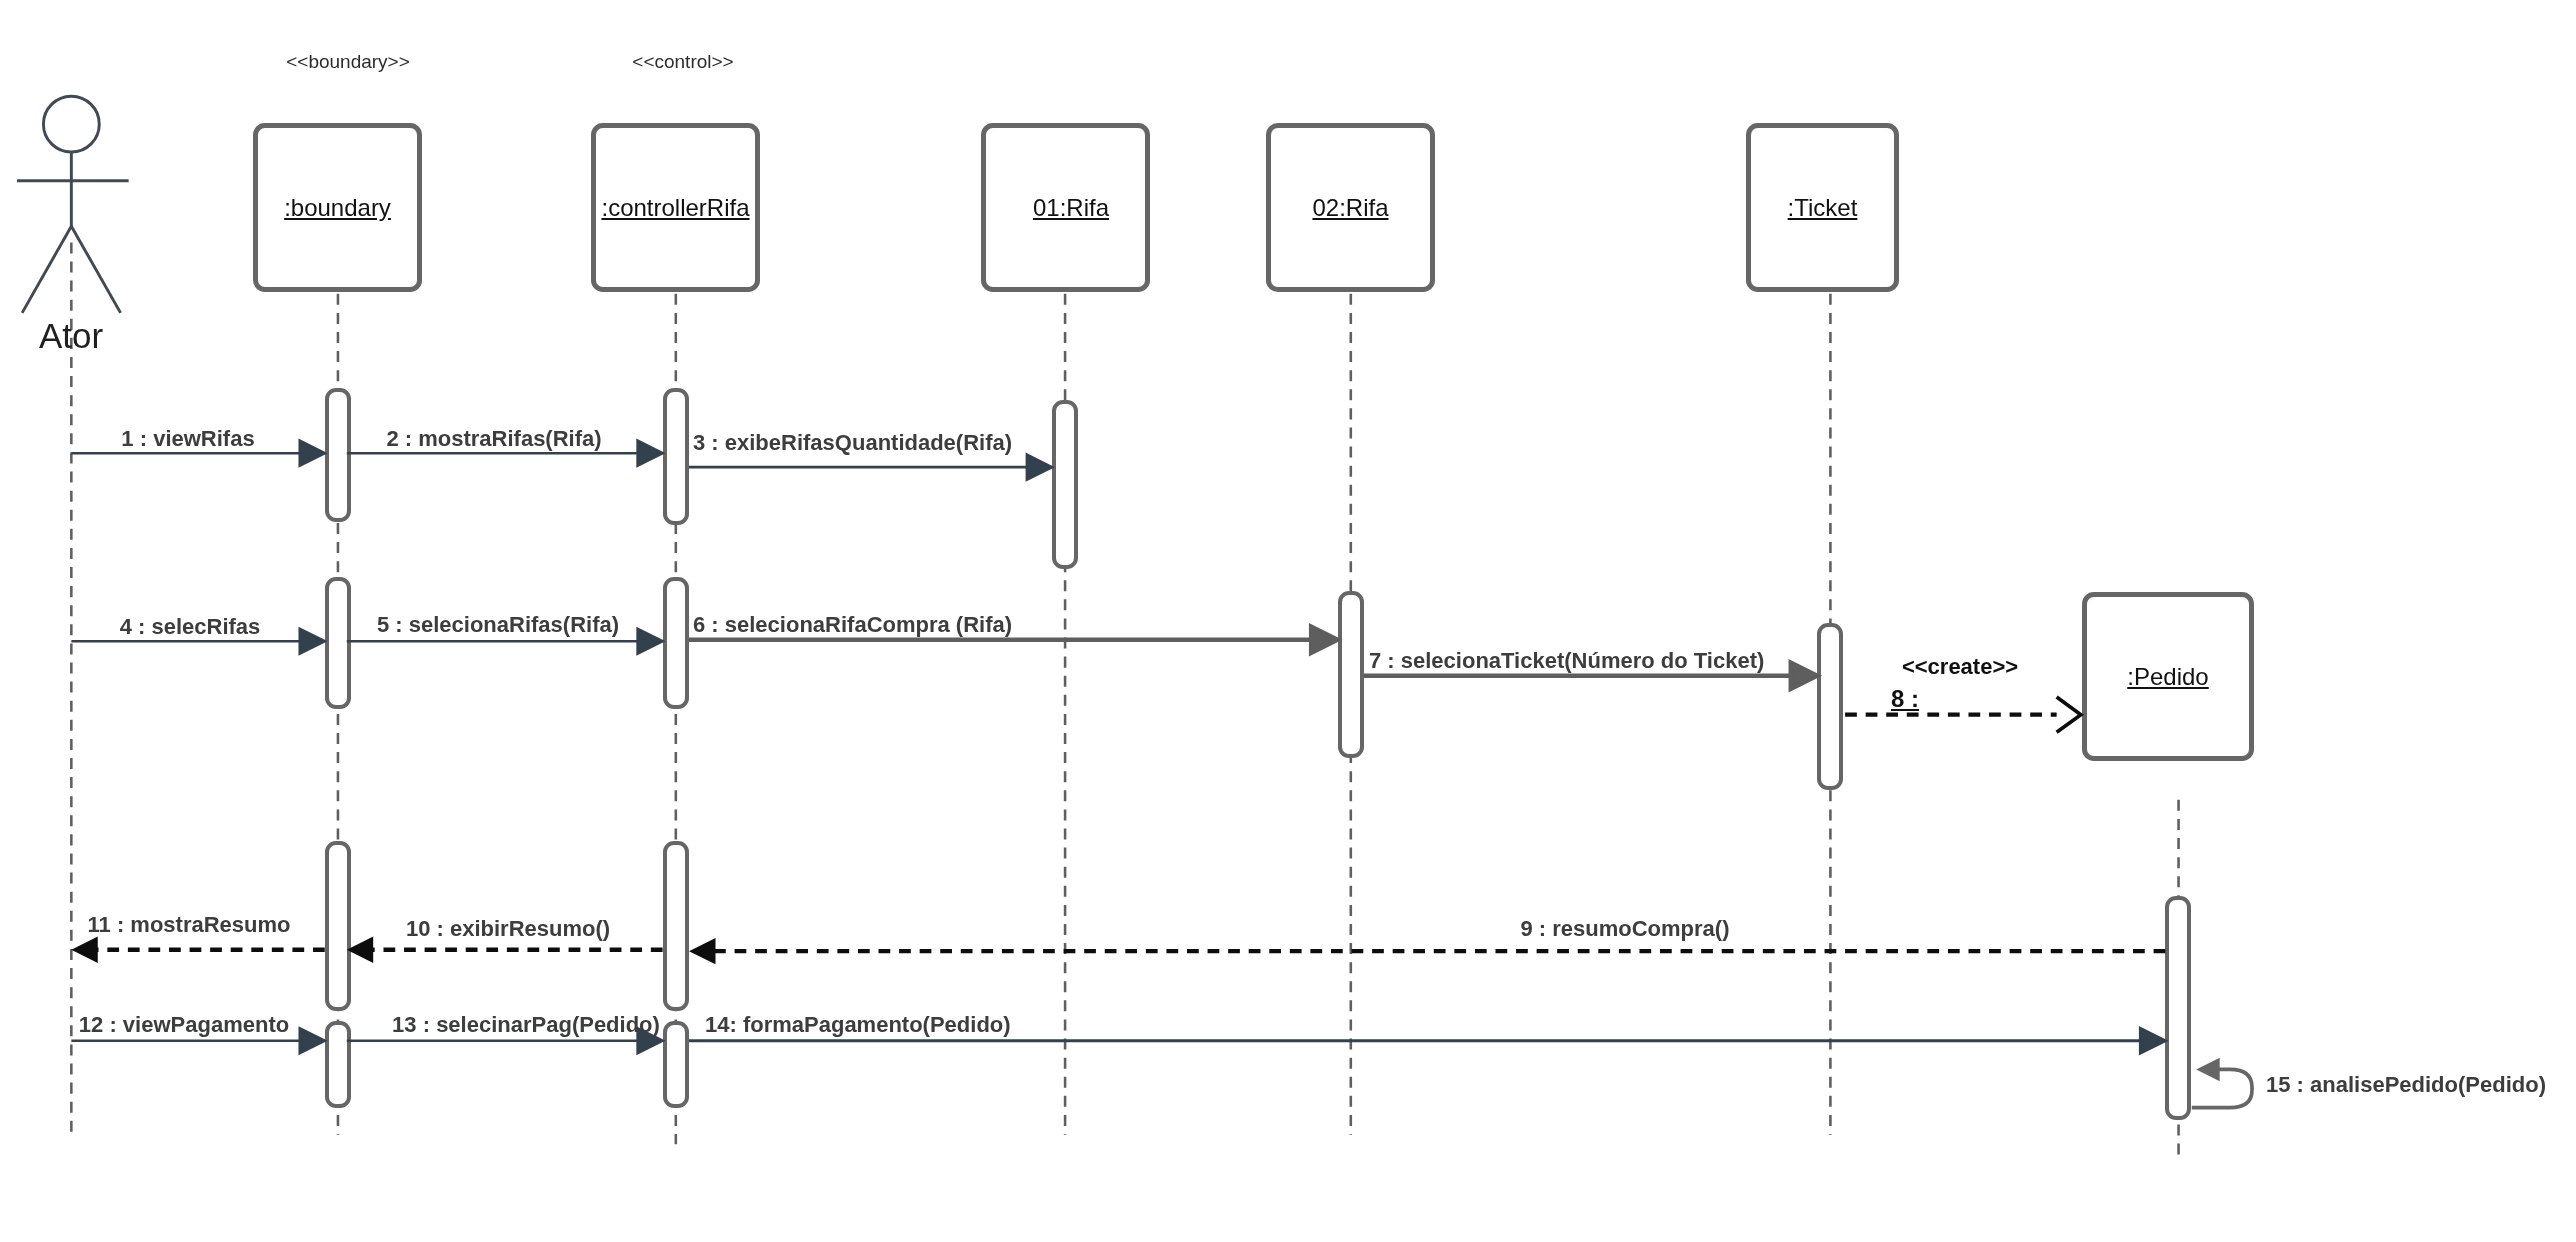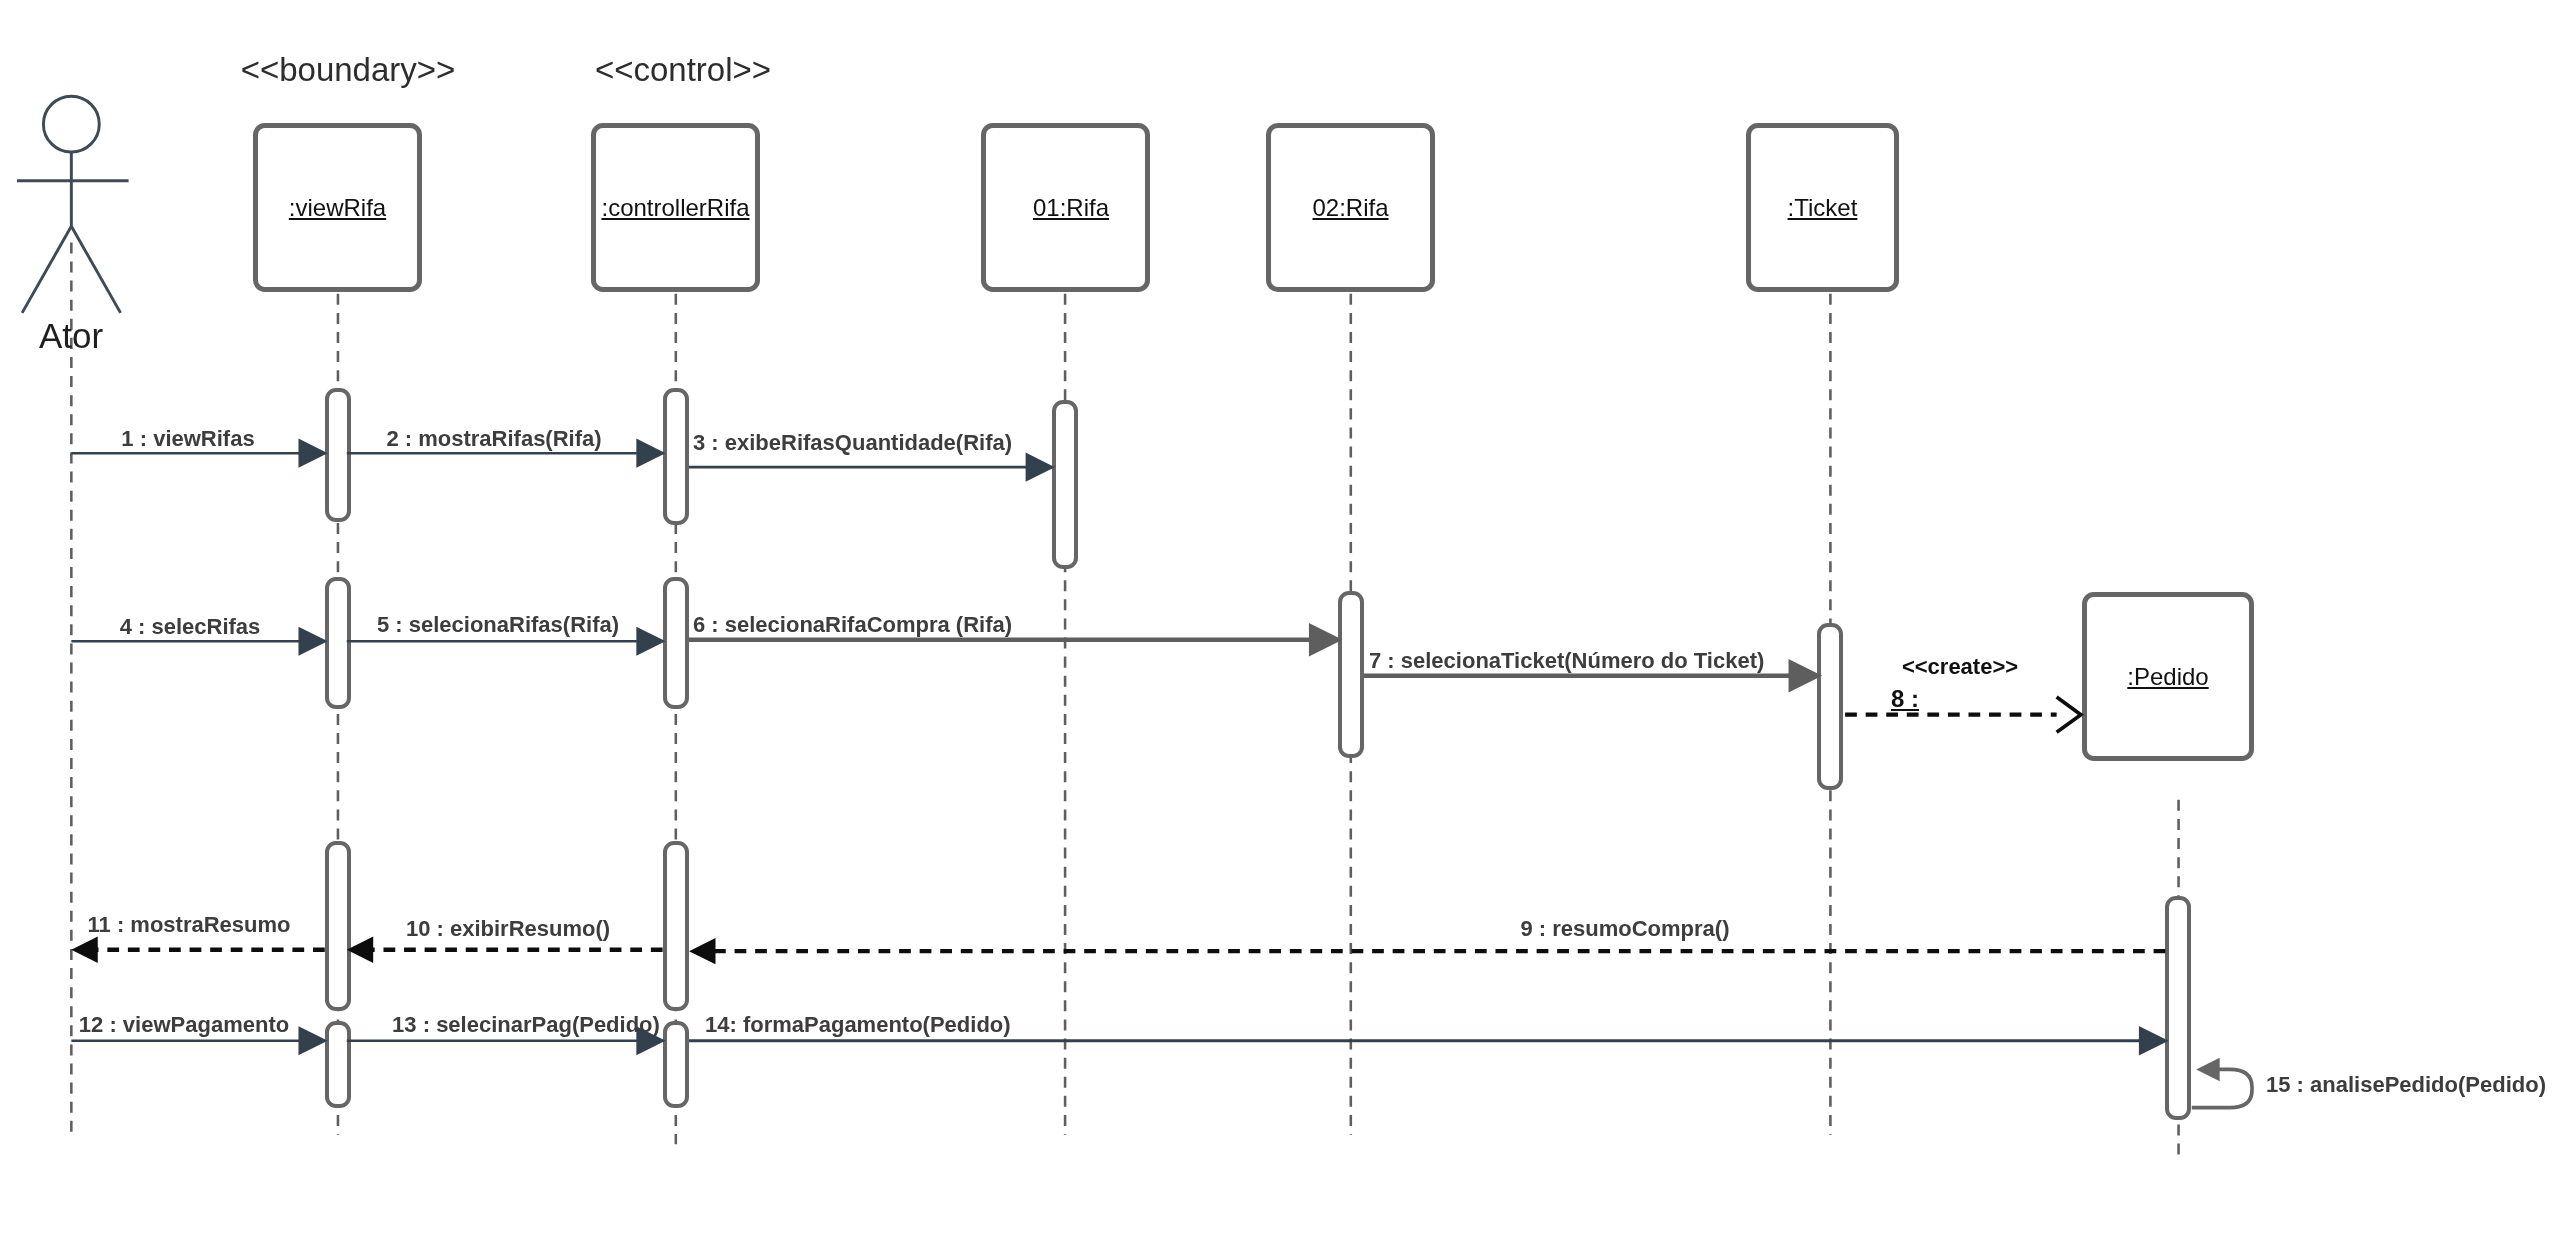--- a/index.html
+++ b/index.html
@@ -33,21 +33,21 @@
     width:26.4px;
     background:#ffffff;
     border:4.4px solid #666666;
     border-radius:11px;
   }
 
   
   .stereo{
     position:absolute;
     transform:translateX(-50%);
-    font-size:33px;color:#2d2d2d;
+    font-size:19px;color:#2d2d2d;
     white-space:nowrap;
   }
 
   
   .msg{
     position:absolute;
     font-weight:bold;
     font-size:22px;
     color:#3d3d3d;
     white-space:nowrap;
@@ -83,21 +83,21 @@
       <line x1="460" y1="400" x2="460" y2="1545"></line>
       <line x1="920" y1="400" x2="920" y2="1558"></line>
       <line x1="1450" y1="400" x2="1450" y2="1545"></line>
       <line x1="1839" y1="400" x2="1839" y2="1545"></line>
       <line x1="2492" y1="400" x2="2492" y2="1545"></line>
       <line x1="2966" y1="1089" x2="2966" y2="1582"></line>
     </g>
   </svg>
 
   <div class="obj" style="left:253px;top:123px;width:169px;height:169px;">
-    <span>:viewRifa</span>
+    <span>:boundary</span>
   </div>
   <div class="obj" style="left:591px;top:123px;width:169px;height:169px;">
     <span>:controllerRifa</span>
   </div>
   <div class="obj" style="left:981px;top:123px;width:169px;height:169px;padding-left:11px;">
     <span>01:Rifa</span>
   </div>
   <div class="obj" style="left:1266px;top:123px;width:169px;height:169px;">
     <span>02:Rifa</span>
   </div>

